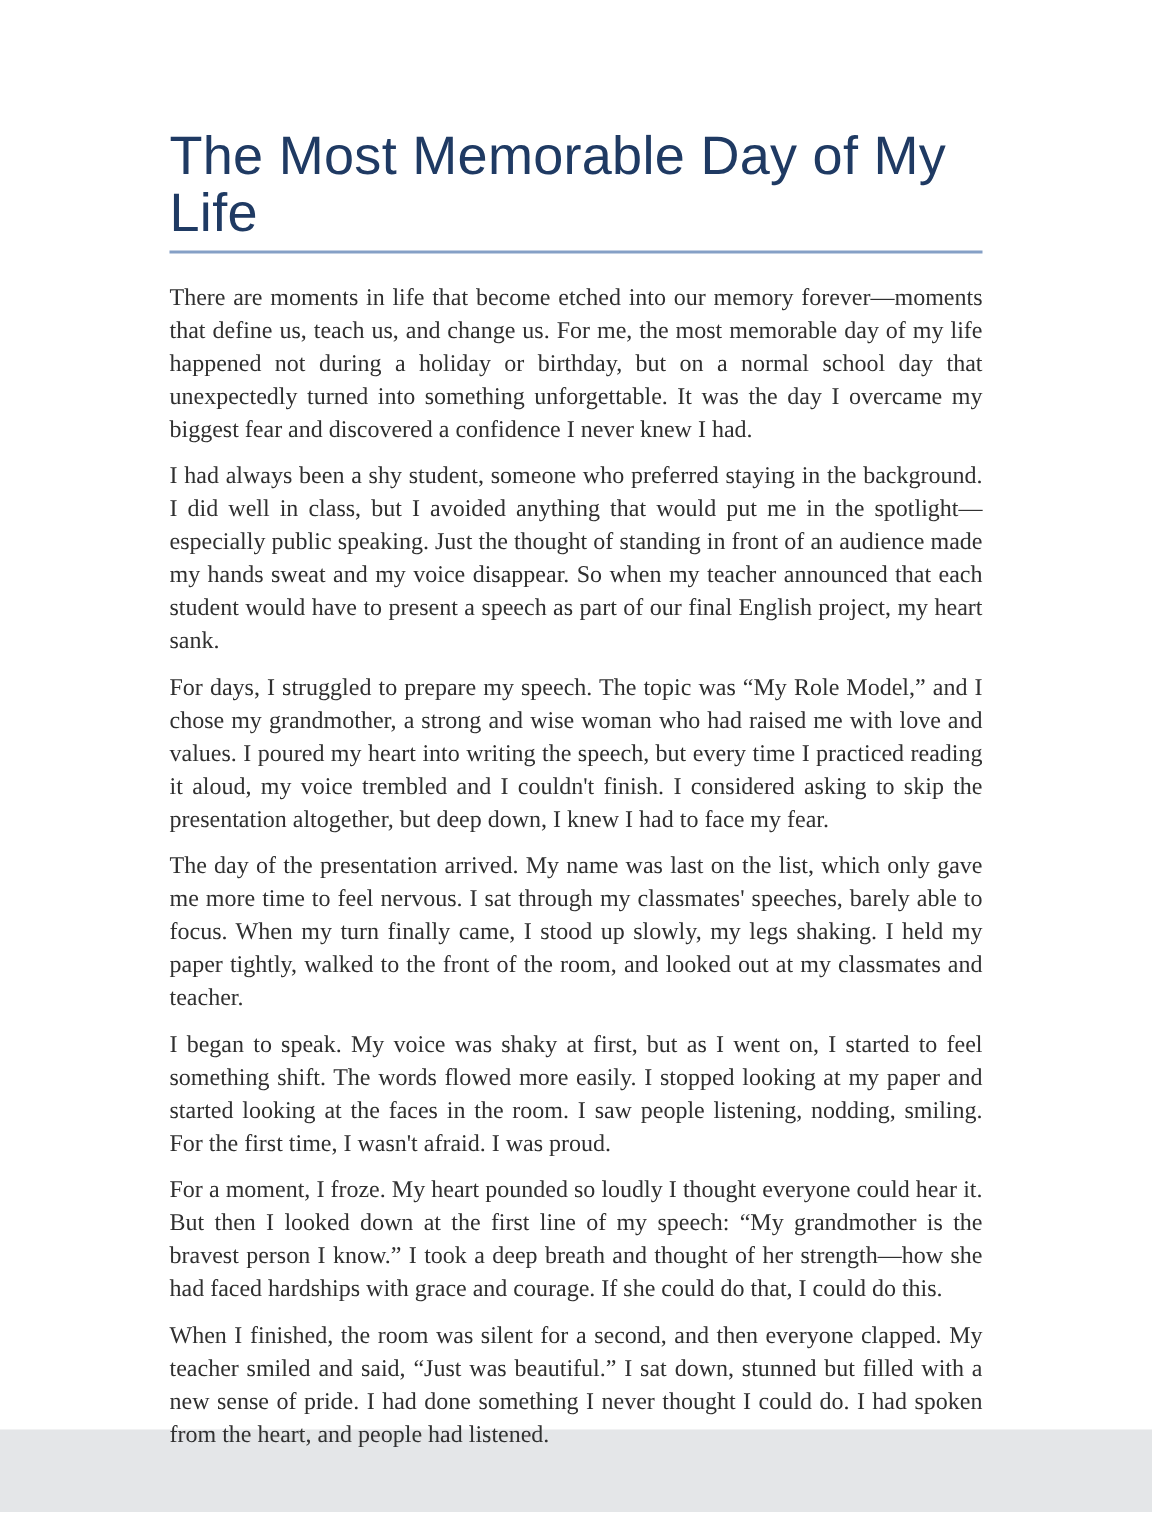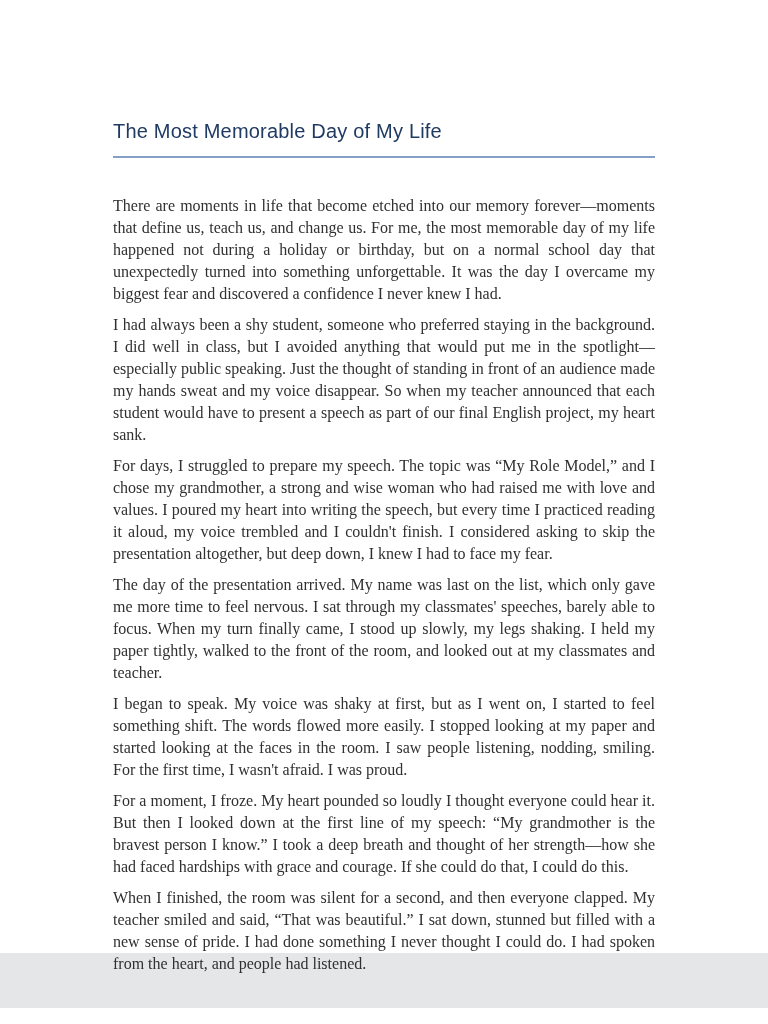--- a/index.html
+++ b/index.html
@@ -18,35 +18,35 @@
     height: 953px;
     background: #ffffff;
     box-sizing: border-box;
   }
   .content {
     margin: 0 113px;
     width: 542px;
   }
   h1.doc-title {
     margin: 0;
-    padding-top: 112px;
+    padding-top: 85px;
     font-family: "Liberation Sans", sans-serif;
     font-weight: 400;
-    font-size: 20px;
+    font-size: 36px;
     line-height: 38px;
     color: #1f3a63;
     letter-spacing: 0.2px;
   }
   .title-rule {
     margin-top: 6px;
     height: 2px;
     background: #85a0c6;
   }
   .essay {
-    padding-top: 37px;
+    padding-top: 19px;
   }
   .essay p {
     margin: 0 0 9px 0;
     font-size: 16px;
     line-height: 22px;
     color: #303030;
     text-align: justify;
     text-justify: inter-word;
   }
   .page-gap {
@@ -67,19 +67,19 @@
   <div class="content">
     <h1 class="doc-title">The Most Memorable Day of My Life</h1>
     <div class="title-rule"></div>
     <div class="essay">
       <p>There are moments in life that become etched into our memory forever—moments that define us, teach us, and change us. For me, the most memorable day of my life happened not during a holiday or birthday, but on a normal school day that unexpectedly turned into something unforgettable. It was the day I overcame my biggest fear and discovered a confidence I never knew I had.</p>
       <p>I had always been a shy student, someone who preferred staying in the background. I did well in class, but I avoided anything that would put me in the spotlight—especially public speaking. Just the thought of standing in front of an audience made my hands sweat and my voice disappear. So when my teacher announced that each student would have to present a speech as part of our final English project, my heart sank.</p>
       <p>For days, I struggled to prepare my speech. The topic was “My Role Model,” and I chose my grandmother, a strong and wise woman who had raised me with love and values. I poured my heart into writing the speech, but every time I practiced reading it aloud, my voice trembled and I couldn't finish. I considered asking to skip the presentation altogether, but deep down, I knew I had to face my fear.</p>
       <p>The day of the presentation arrived. My name was last on the list, which only gave me more time to feel nervous. I sat through my classmates' speeches, barely able to focus. When my turn finally came, I stood up slowly, my legs shaking. I held my paper tightly, walked to the front of the room, and looked out at my classmates and teacher.</p>
       <p>I began to speak. My voice was shaky at first, but as I went on, I started to feel something shift. The words flowed more easily. I stopped looking at my paper and started looking at the faces in the room. I saw people listening, nodding, smiling. For the first time, I wasn't afraid. I was proud.</p>
       <p>For a moment, I froze. My heart pounded so loudly I thought everyone could hear it. But then I looked down at the first line of my speech: “My grandmother is the bravest person I know.” I took a deep breath and thought of her strength—how she had faced hardships with grace and courage. If she could do that, I could do this.</p>
-      <p>When I finished, the room was silent for a second, and then everyone clapped. My teacher smiled and said, “That was beautiful.” I sat down, stunned but filled with a new sense of pride. I had done something I never thought I could do. I had spoken from the heart, and people had listened.</p>
+      <p>When I finished, the room was silent for a second, and then everyone clapped. My teacher smiled and said, “Just was beautiful.” I sat down, stunned but filled with a new sense of pride. I had done something I never thought I could do. I had spoken from the heart, and people had listened.</p>
     </div>
   </div>
 </div>
 
 <div class="page-gap"></div>
 <div class="next-page"></div>
 
 </body></html>

